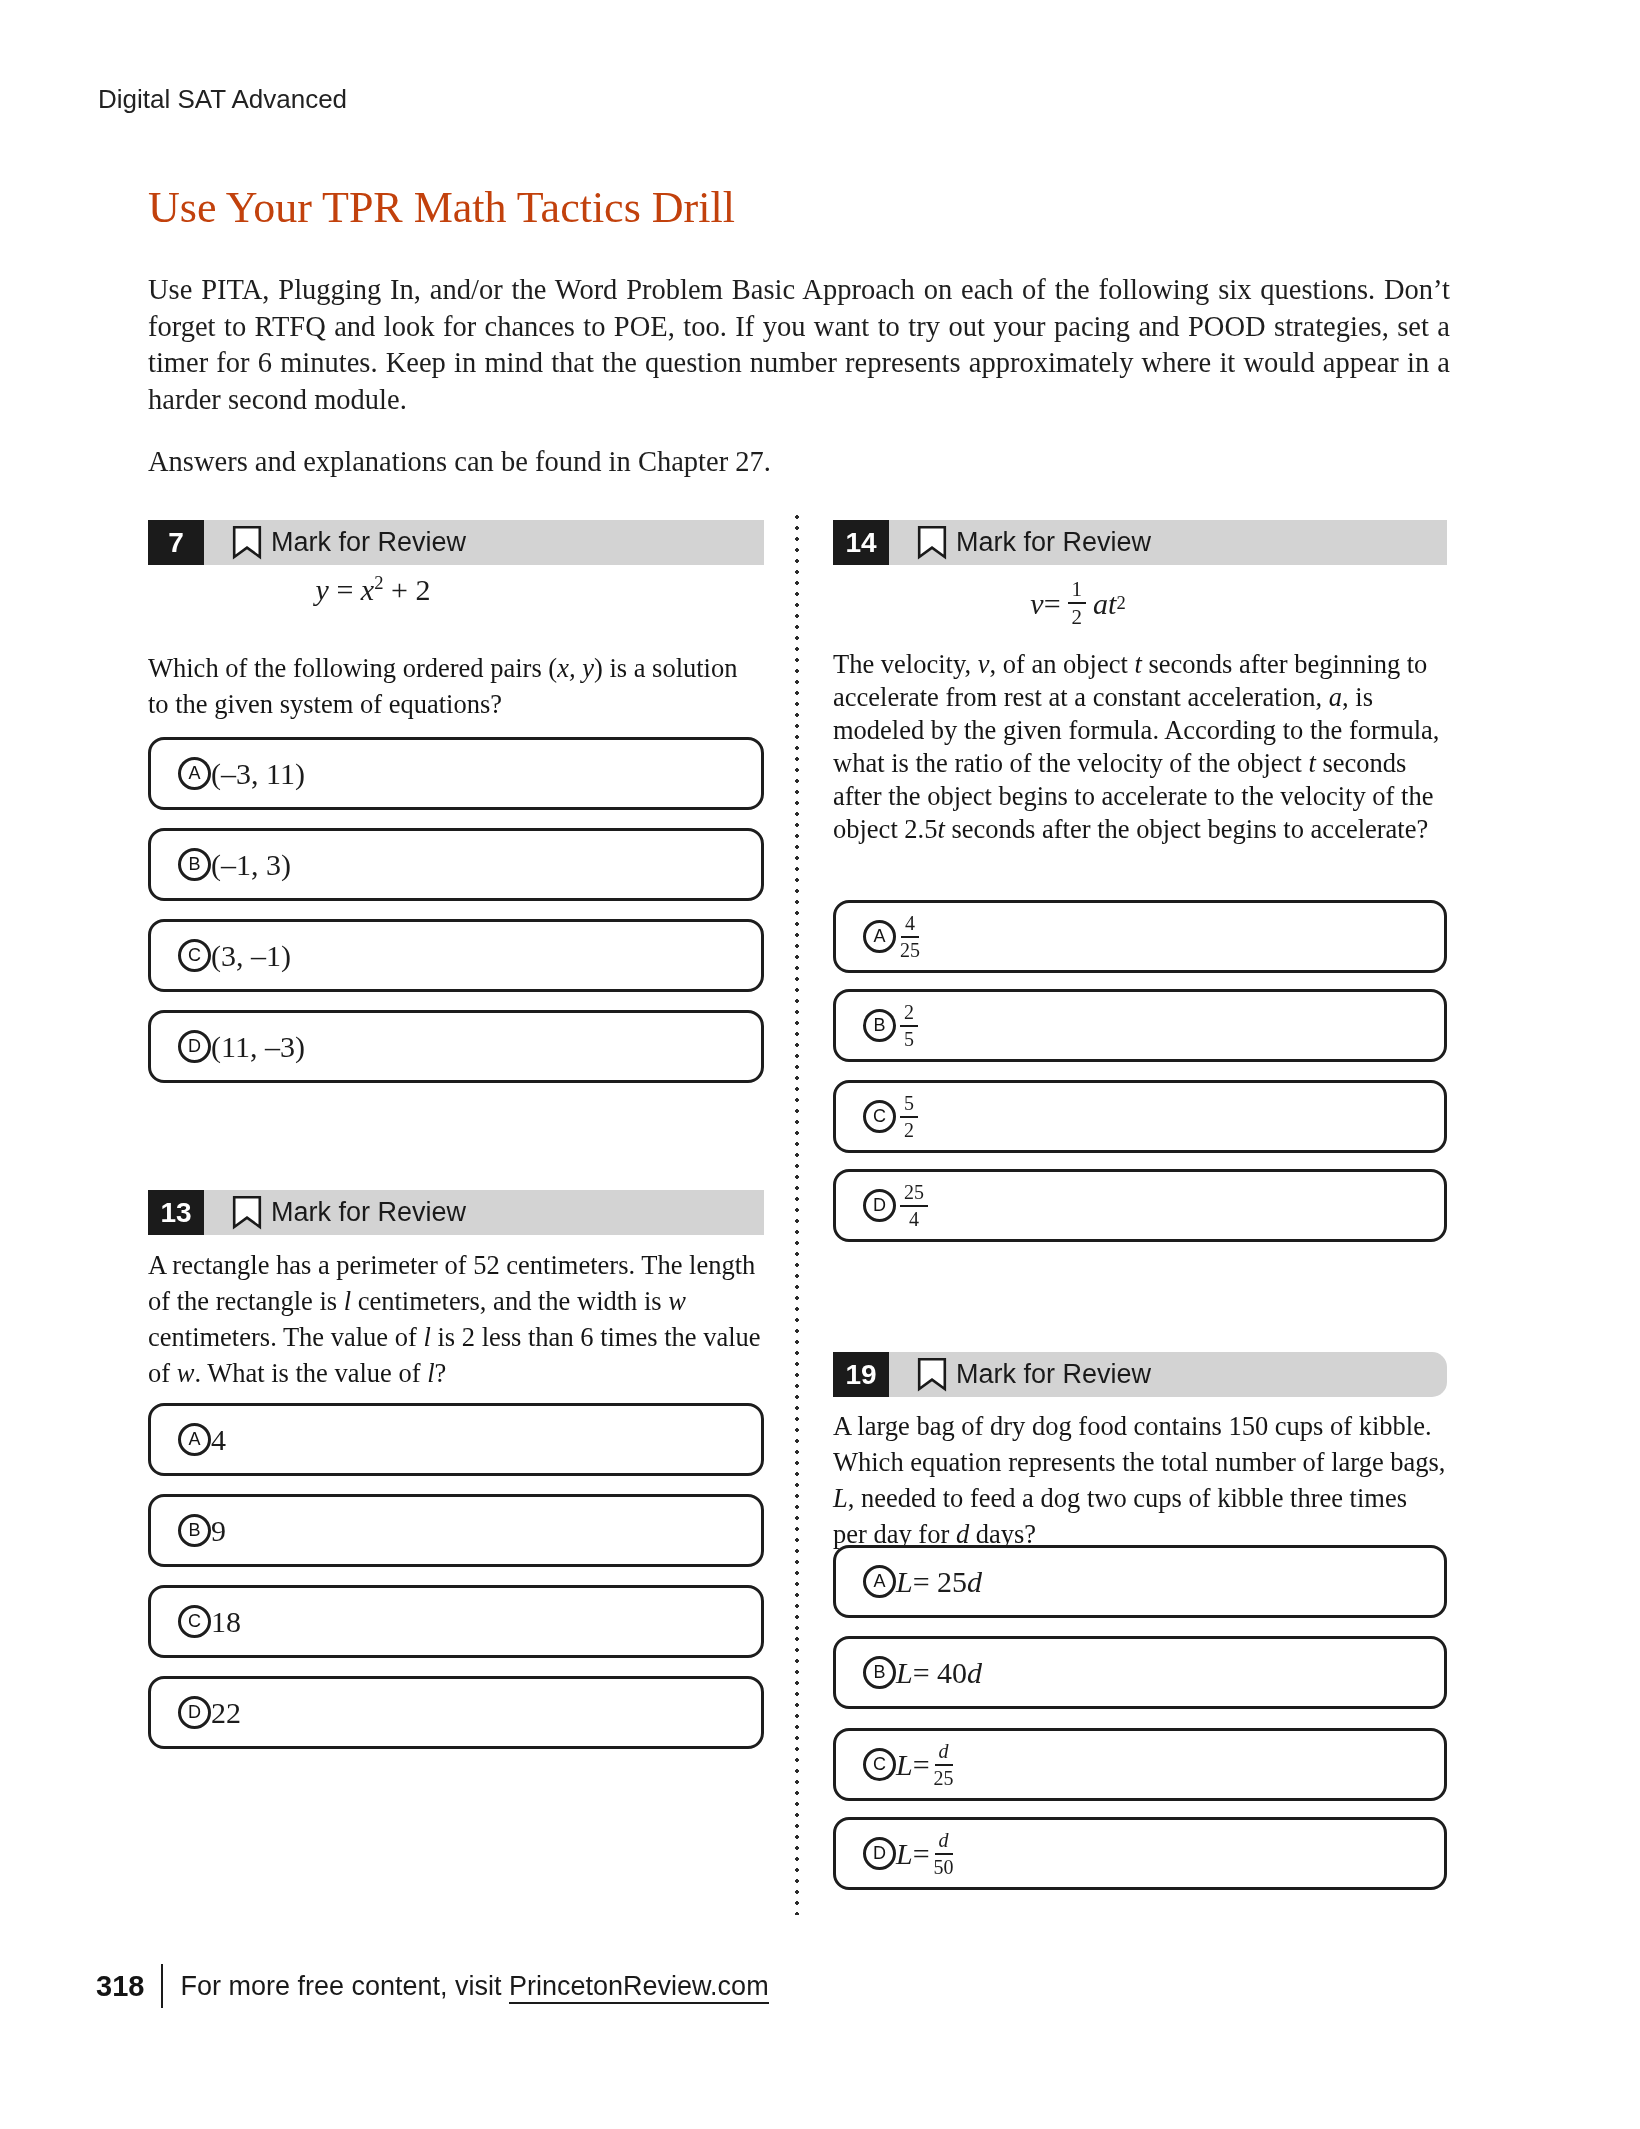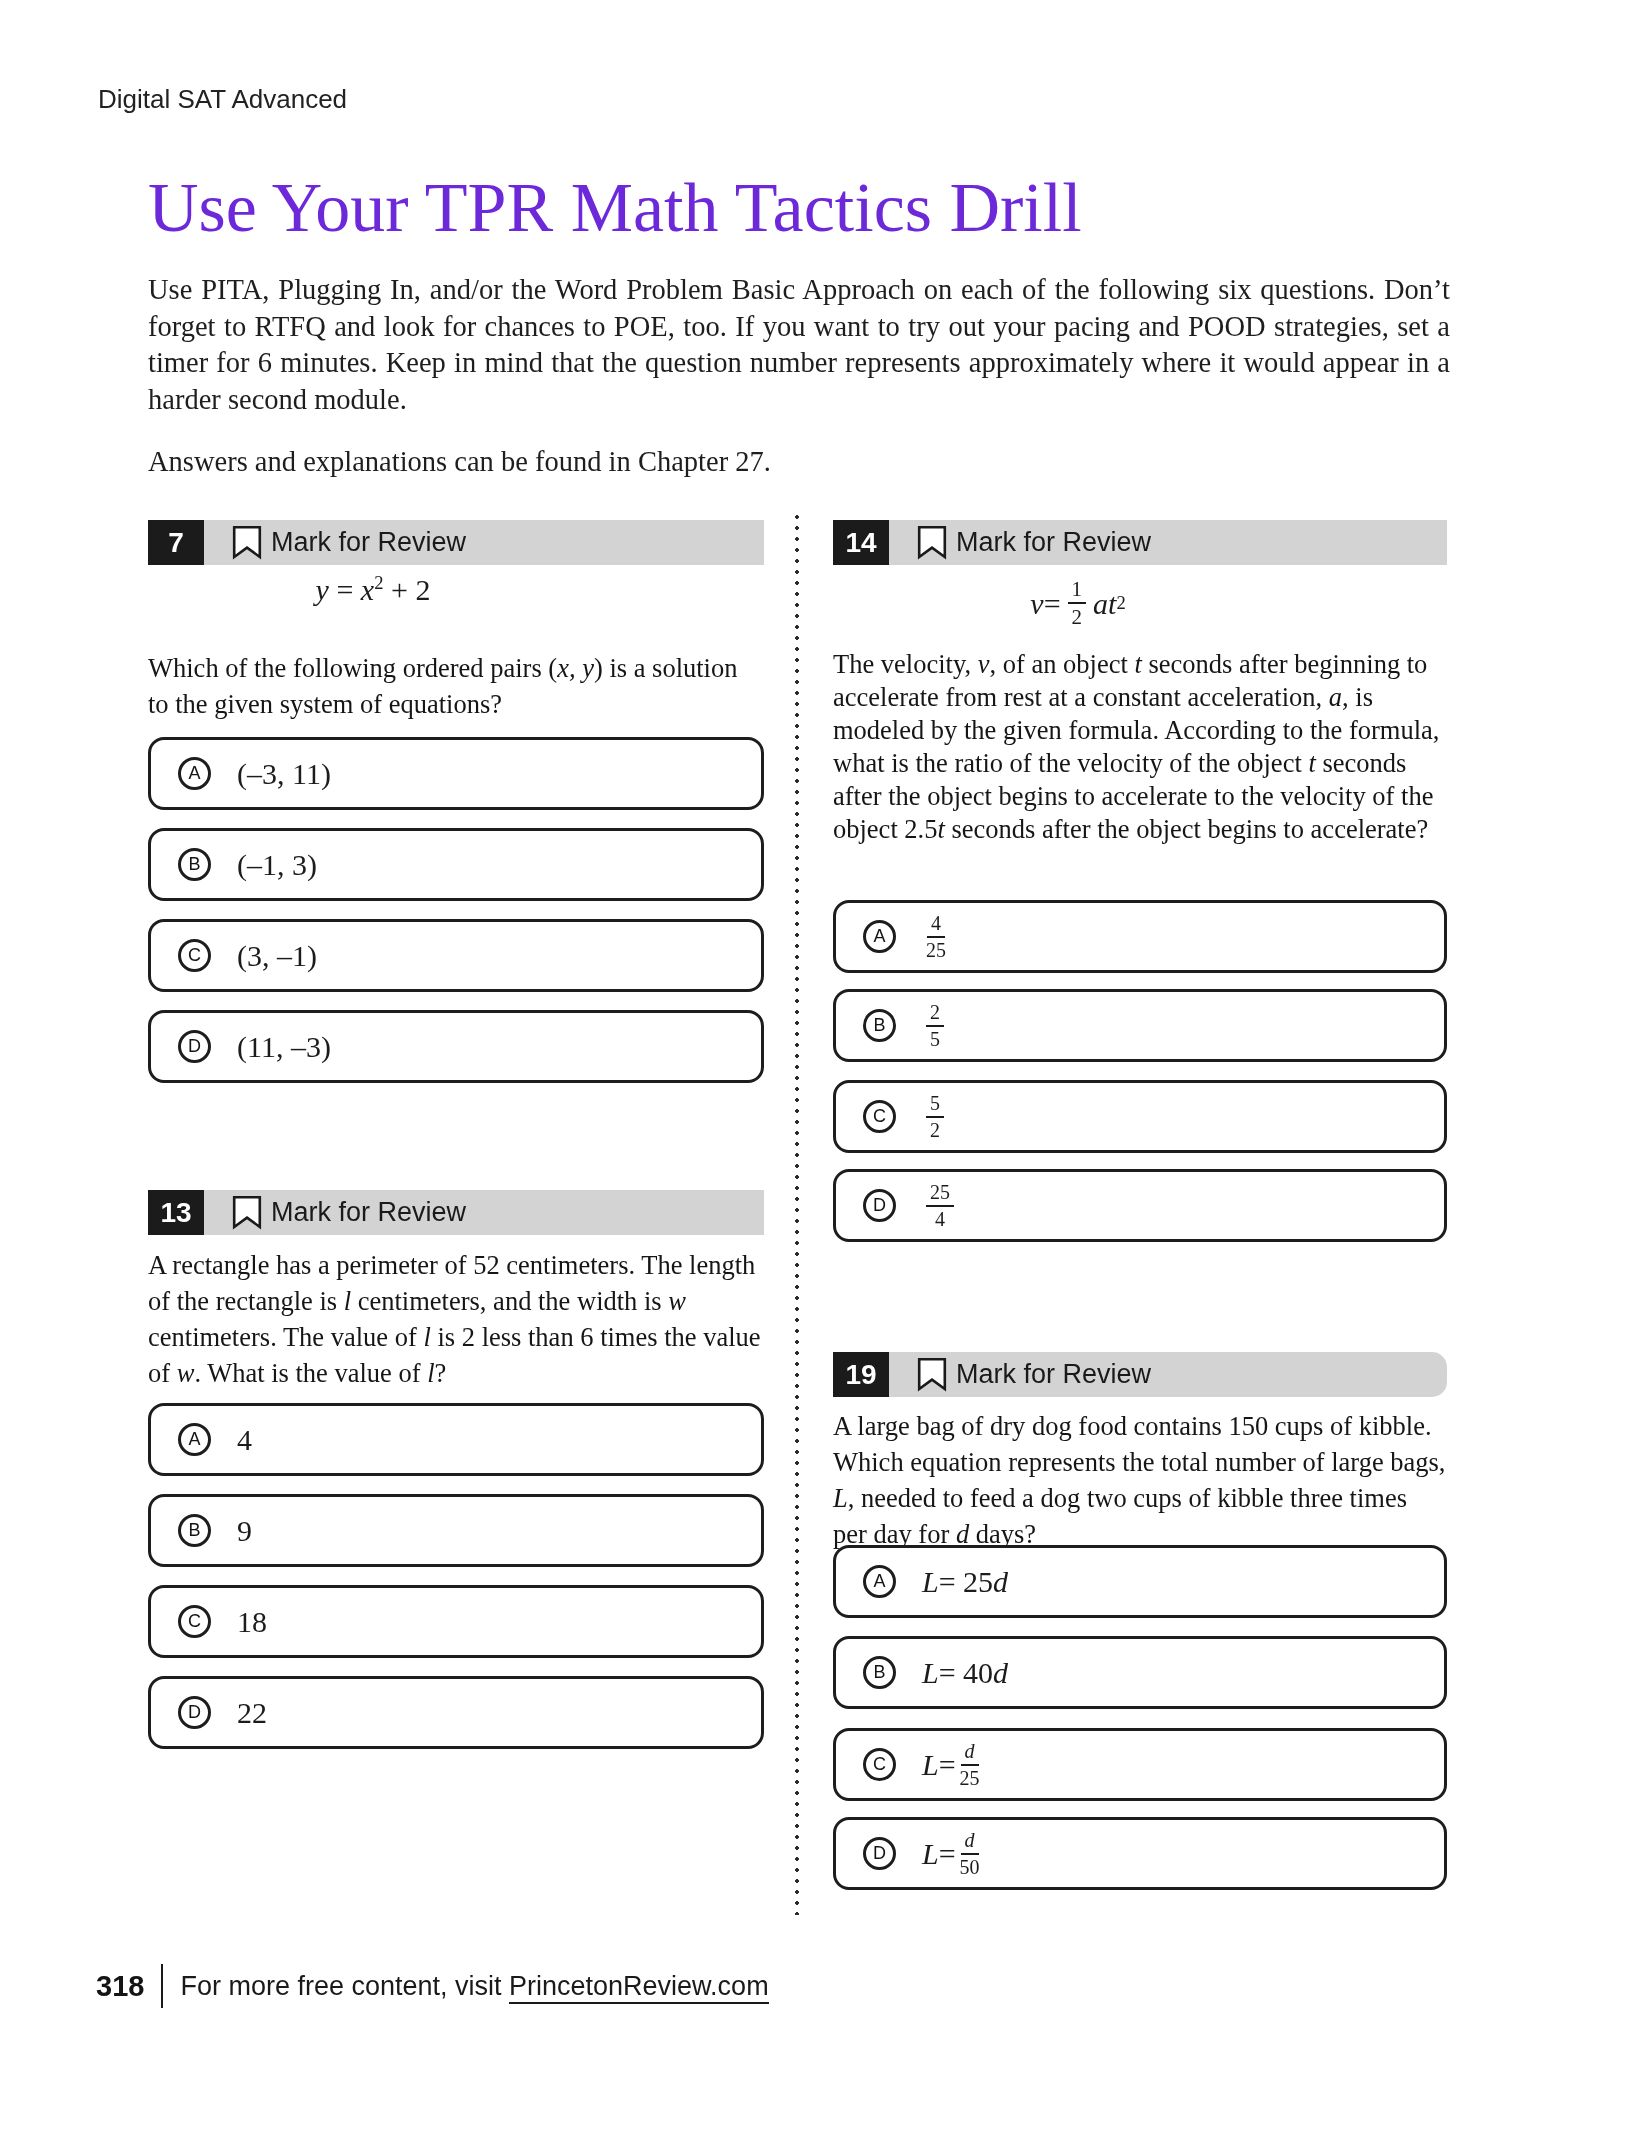--- a/index.html
+++ b/index.html
@@ -1,21 +1,21 @@
 <!DOCTYPE html>
 <html><head>
 <meta charset="utf-8">
 <style>
   html,body{margin:0;padding:0;background:#fff;}
   .page{position:relative;width:1640px;height:2129px;background:#ffffff;
         font-family:"Liberation Serif",serif;color:#1a1a1a;overflow:hidden;}
 
   .eyebrow{position:absolute;left:98px;top:84px;font-family:"Liberation Sans",sans-serif;
            font-size:26px;color:#222;}
-  .title{position:absolute;left:148px;top:172px;font-size:70px;line-height:72px;color:#6d28d9;}
+  .title{position:absolute;left:148px;top:172px;font-size:44px;line-height:72px;color:#c2410c;}
   .intro{position:absolute;left:148px;top:272px;width:1302px;font-size:28.5px;
          line-height:36.5px;text-align:justify;color:#1e1e1e;}
   .answers-note{position:absolute;left:148px;top:446px;font-size:28.5px;color:#1e1e1e;}
 
   .colL{left:148px;width:616px;}
   .colR{left:833px;width:614px;}
 
   .qbar{position:absolute;height:45px;background:#d3d3d3;display:flex;align-items:center;}
   .qnum{width:56px;height:45px;background:#1b1b1b;color:#fff;flex:none;
         font-family:"Liberation Sans",sans-serif;font-size:28px;font-weight:bold;
@@ -29,21 +29,21 @@
   .prompt{position:absolute;font-size:26.5px;line-height:36px;color:#161616;}
   .prompt i, .eqline i, .cval i{font-style:italic;}
   sup{font-size:62%;line-height:0;}
 
   .choice{position:absolute;height:73px;border:3px solid #1d1d1d;border-radius:16px;
           background:#fff;display:flex;align-items:center;padding-left:27px;
           box-sizing:border-box;cursor:pointer;}
   .letter{width:33px;height:33px;flex:none;border:3px solid #1d1d1d;border-radius:50%;
           box-sizing:border-box;display:flex;align-items:center;justify-content:center;
           font-family:"Liberation Sans",sans-serif;font-size:18px;font-weight:500;color:#141414;}
-  .cval{margin-left:26px;font-size:30px;white-space:nowrap;color:#1c1c1c;
+  .cval{font-size:30px;white-space:nowrap;color:#1c1c1c;
         display:flex;align-items:center;}
   .frac{display:inline-flex;flex-direction:column;align-items:center;line-height:1.05;
         font-size:20px;vertical-align:middle;margin:0 4px;}
   .frac .num{padding:0 4px 2px;border-bottom:2px solid #1a1a1a;}
   .frac .den{padding-top:2px;}
   .frac.it-num .num{font-style:italic;}
   .fbig{font-size:21px;}
 
   .dots{position:absolute;left:795px;top:515px;width:4px;height:1400px;
         background-image:radial-gradient(circle at 2px 2px,#2b2b2b 1.6px,rgba(0,0,0,0) 1.8px);

